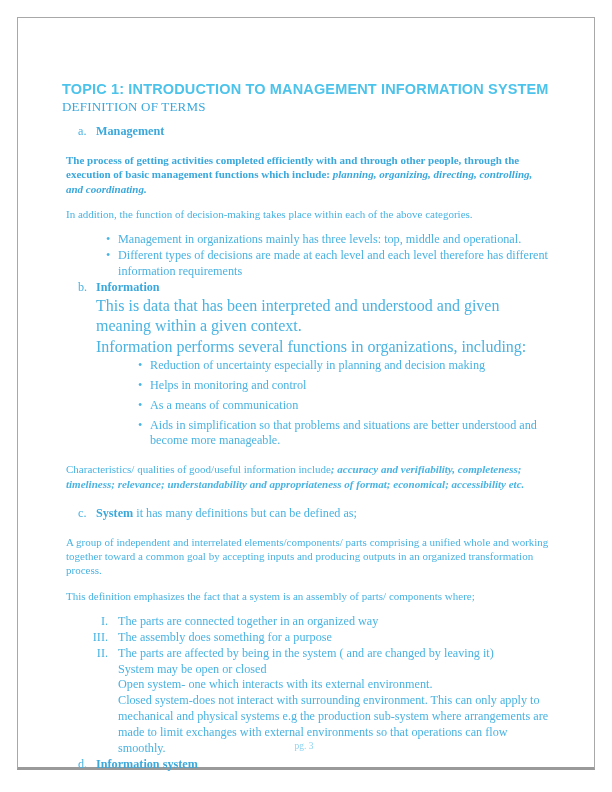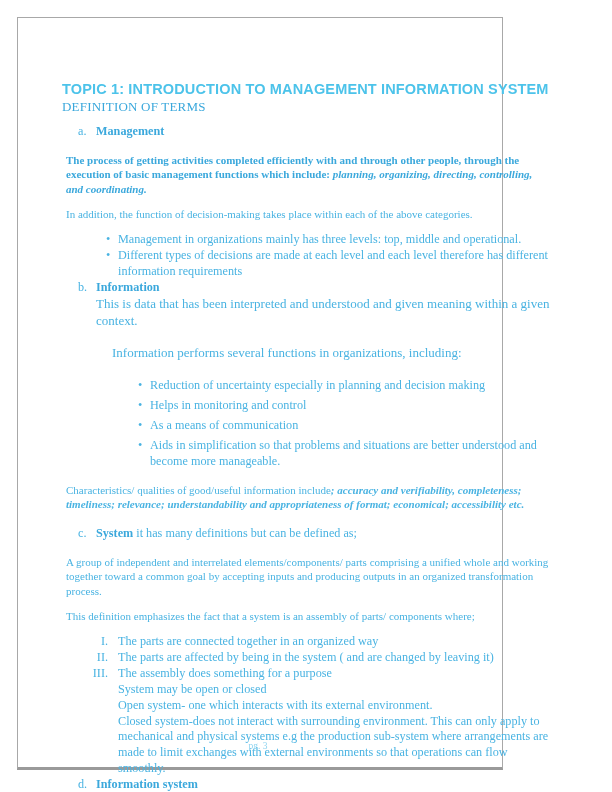--- a/index.html
+++ b/index.html
@@ -12,21 +12,21 @@
     height: 792px;
     font-family: "Liberation Serif", serif;
     position: relative;
     overflow: hidden;
   }
 
   #page {
     position: absolute;
     left: 17px;
     top: 17px;
-    width: 486px;
+    width: 578px;
     height: 753px;
     background: #ffffff;
     border: 1px solid #a8a8a8;
     border-bottom: 3px solid #9a9a9a;
     box-sizing: border-box;
   }
 
   #content {
     position: absolute;
     left: 44px;
@@ -83,21 +83,21 @@
     text-align: left;
     font-size: 12.2px;
     color: #49B3E2;
   }
   .alpha-item .head {
     font-weight: bold;
     color: #3BA8DC;
     margin-top: 42px;
   }
   .alpha-body {
-    font-size: 13px;
+    font-size: 16px;
     color: #49B3E2;
     line-height: 1.30;
     margin: 0;
   }
 
   
   ul.bul {
     list-style: none;
     margin: 0;
     padding: 0;
@@ -200,21 +200,21 @@
         <span>Different types of decisions are made at each level and each level therefore has different information requirements</span>
       </li>
     </ul>
 
     <div class="alpha-item">
       <span class="marker">b.</span>
       <span class="head">Information</span>
     </div>
 
     <p class="alpha-body" style="padding-left:34px;margin:0;">This is data that has been interpreted and understood and given meaning within a given context.</p>
-    <p class="alpha-body" style="padding-left:34px;margin:16px;">Information performs several functions in organizations, including:</p>
+    <p class="alpha-body" style="padding-left:34px;margin:0;">Information performs several functions in organizations, including:</p>
 
     <ul class="bul lvl2">
       <li>
         <span class="dot">•</span>
         <span>Reduction of uncertainty especially in planning and decision making</span>
       </li>
       <li>
         <span class="dot">•</span>
         <span>Helps in monitoring and control</span>
       </li>
@@ -244,26 +244,26 @@
     <p class="para">A group of independent and interrelated elements/components/ parts comprising a unified whole and working together toward  a common goal by accepting inputs and producing outputs in an organized transformation process.</p>
 
     <p class="para">This definition emphasizes the fact that a system is an assembly of parts/ components where;</p>
 
     <ol class="roman">
       <li>
         <span class="rm">I.</span>
         <span>The parts are connected together in an organized way</span>
       </li>
       <li>
+        <span class="rm">III.</span>
+        <span>The assembly does something for a purpose</span>
+      </li>
+      <li>
         <span class="rm">II.</span>
         <span>The parts are affected by being in the system ( and are changed  by leaving it)</span>
-      </li>
-      <li>
-        <span class="rm">III.</span>
-        <span>The assembly does something for a purpose</span>
       </li>
     </ol>
 
     <p class="roman-sub">System may be open or closed</p>
     <p class="roman-sub">Open system- one which interacts with its external environment.</p>
     <p class="roman-sub">Closed system-does not interact with surrounding environment. This can only apply to mechanical and physical systems e.g the production sub-system where arrangements are made to limit exchanges with external environments so that operations can flow smoothly.</p>
 
     <div class="alpha-item">
       <span class="marker">d.</span>
       <span class="head">Information system</span>

